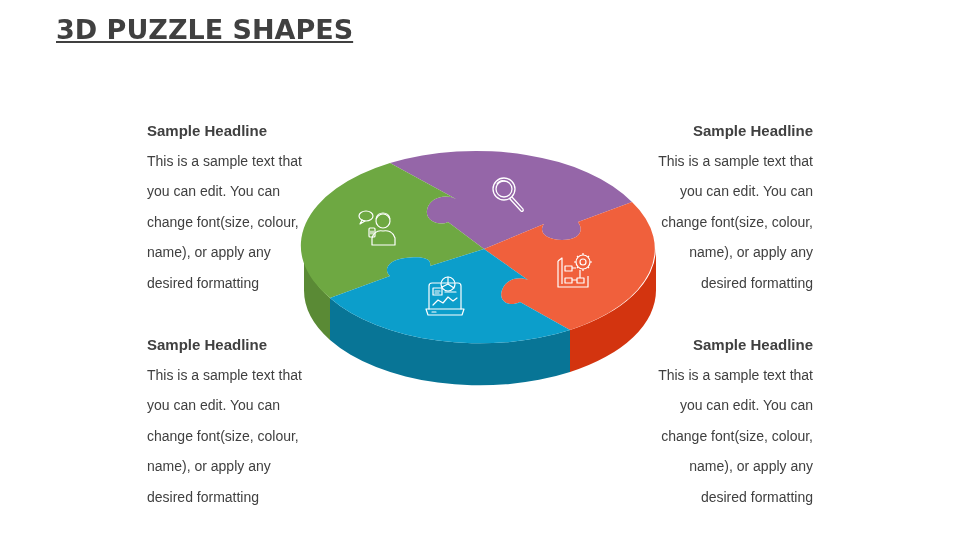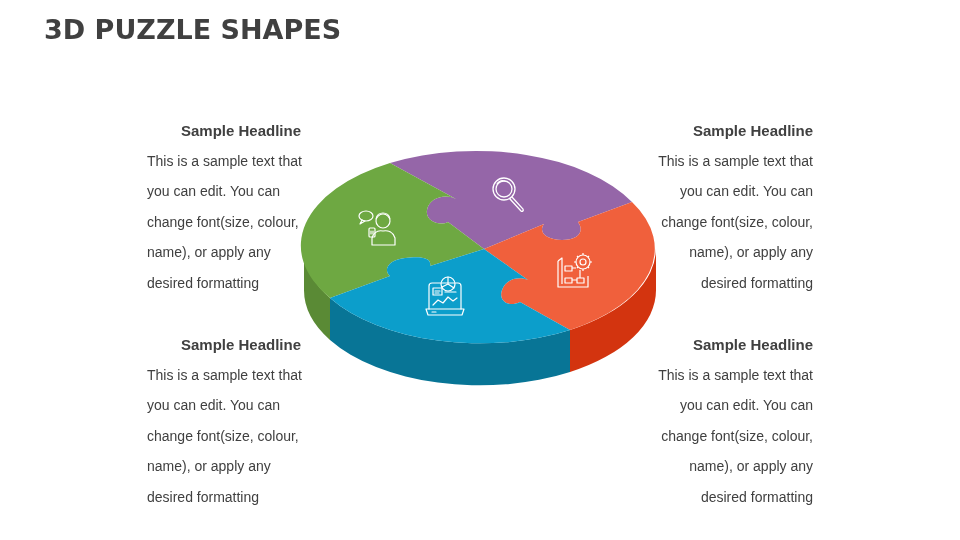--- a/index.html
+++ b/index.html
@@ -1,28 +1,28 @@
 <!DOCTYPE html>
 <html><head>
 <meta charset="utf-8">
 <style>
   html, body { margin: 0; padding: 0; }
   body {
     width: 960px; height: 540px; background: #ffffff; position: relative; overflow: hidden;
     font-family: "Liberation Sans", "DejaVu Sans", sans-serif; color: #404040;
   }
   .title {
-    position: absolute; left: 44px; top: 14px;
+    position: absolute; left: 56px; top: 14px;
     font-family: "DejaVu Sans", sans-serif; font-weight: bold; font-size: 27px;
-    color: #404040; letter-spacing: 0px;
+    color: #404040; letter-spacing: 0px; text-decoration: underline;
   }
   .block { position: absolute; width: 175px; font-size: 14px; line-height: 19.5px; }
   .block.left { left: 147px; text-align: left; }
   .block.right { left: 638px; text-align: right; }
-  .block .head { font-weight: bold; font-size: 15px; color: #404040; margin-bottom: 1px; margin-left: 34px; }
+  .block .head { font-weight: bold; font-size: 15px; color: #404040; margin-bottom: 1px; }
   .block .body { color: #404040; }
   .block .line { display: block; white-space: nowrap; margin-top: 11px; }
   #tl { top: 121px; }
   #tr { top: 121px; }
   #bl { top: 335px; }
   #br { top: 335px; }
   svg.puzzle { position: absolute; left: 0; top: 0; }
 </style>
 </head>
 <body>

